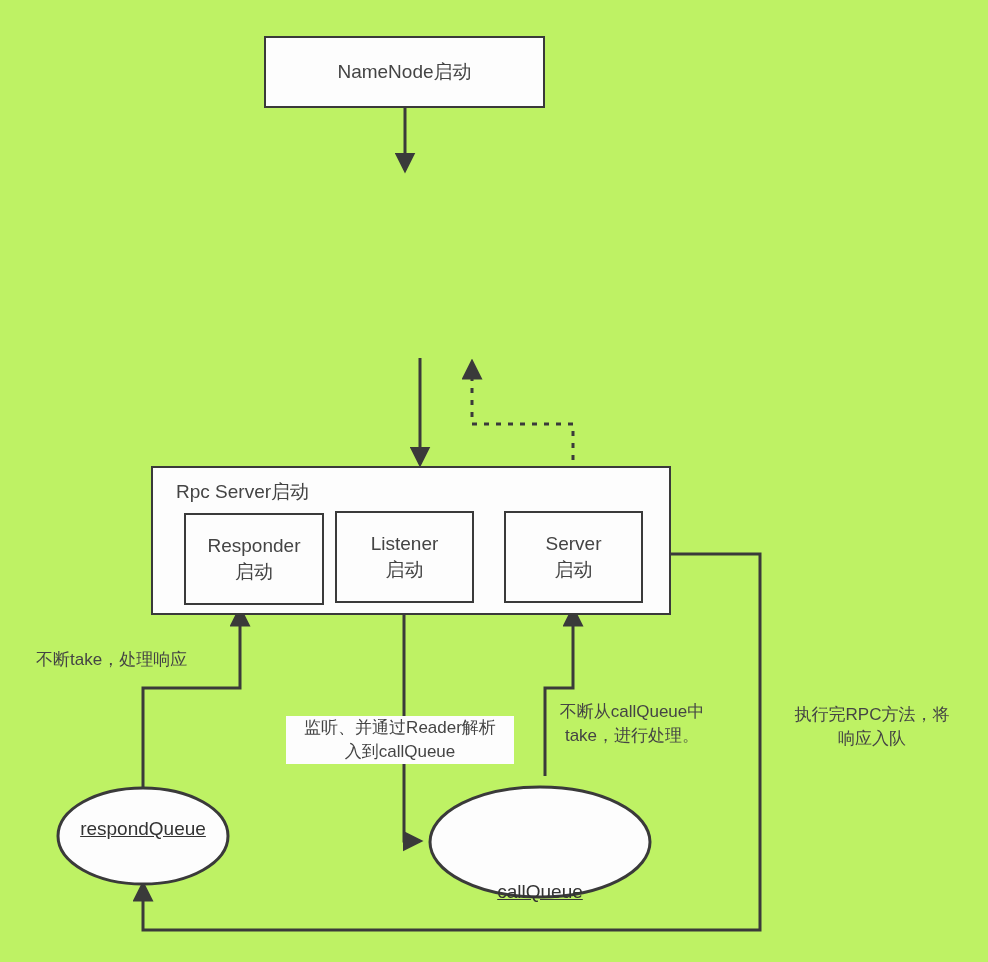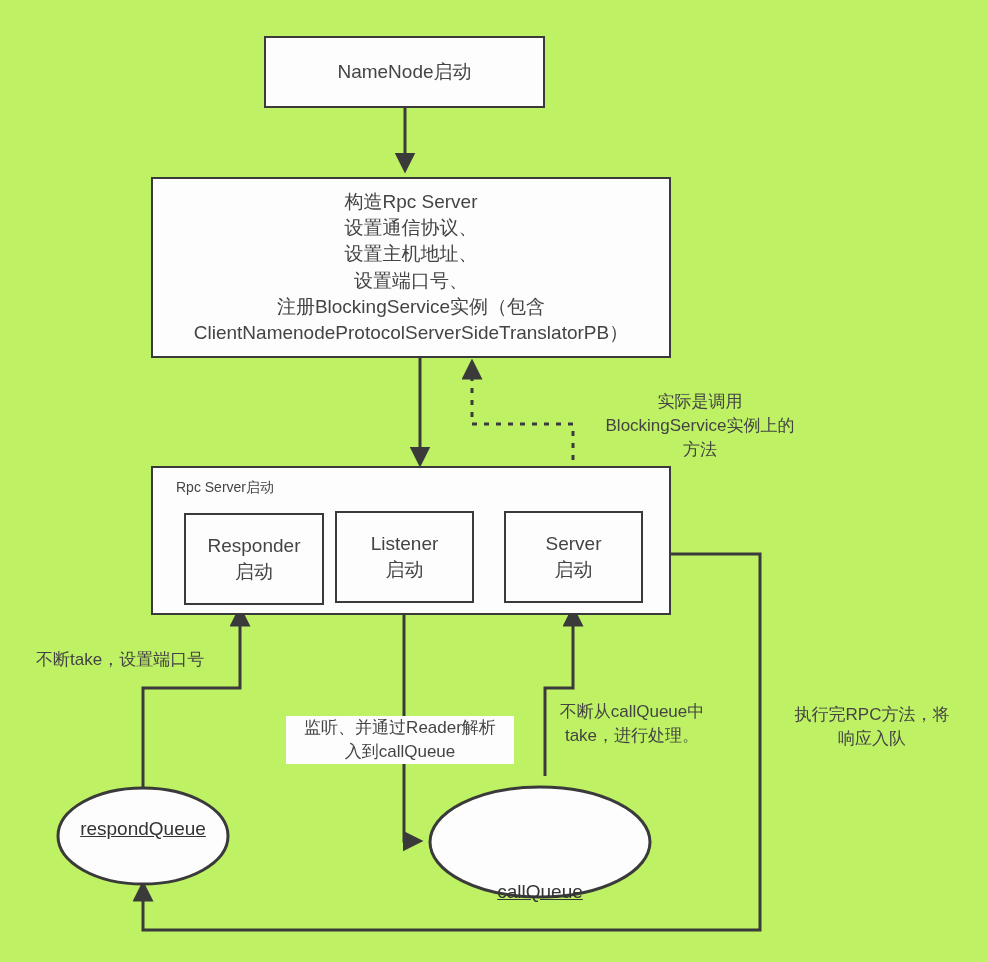--- a/index.html
+++ b/index.html
@@ -42,21 +42,21 @@
   .group-box {
     position: absolute;
     box-sizing: border-box;
     background: #fdfdfd;
     border: 2.5px solid #3a3a3a;
     z-index: 2;
   }
   .group-title {
     position: absolute;
     color: #444444;
-    font-size: 14px;
+    font-size: 19px;
     white-space: nowrap;
     z-index: 3;
   }
   .edge-label {
     position: absolute;
     color: #444444;
     font-size: 17px;
     line-height: 1.42;
     text-align: center;
     white-space: pre-line;
@@ -110,28 +110,20 @@
 
     <ellipse cx="143" cy="836" rx="85" ry="48" fill="#fdfdfd" stroke="#3a3a3a" stroke-width="3"></ellipse>
 
     <ellipse cx="540" cy="842" rx="110" ry="55" fill="#fdfdfd" stroke="#3a3a3a" stroke-width="3"></ellipse>
   </svg>
 
   <div class="node" style="left:264px; top:36px; width:281px; height:72px;">
     <span class="nodetext">NameNode启动</span>
   </div>
 
-  <div class="node" style="left:151px; top:177px; width:520px; height:181px; padding:6px 10px;">
-    <span class="nodetext">构造Rpc Server
-设置通信协议、
-设置主机地址、
-设置端口号、
-注册BlockingService实例（包含
-ClientNamenodeProtocolServerSideTranslatorPB）</span>
-  </div>
 
   <div class="group-box" style="left:151px; top:466px; width:520px; height:149px;"></div>
   <div class="group-title" style="left:176px; top:479px;">Rpc Server启动</div>
 
   <div class="node" style="left:184px; top:513px; width:140px; height:92px;">
     <span class="nodetext">Responder
 启动</span>
   </div>
 
   <div class="node" style="left:335px; top:511px; width:139px; height:92px;">
@@ -141,25 +133,22 @@
 
   <div class="node" style="left:504px; top:511px; width:139px; height:92px;">
     <span class="nodetext">Server
 启动</span>
   </div>
 
   <div class="ellipse-label" style="left:143px; top:829px;">respondQueue</div>
 
   <div class="ellipse-label" style="left:540px; top:844px;margin-top:48px;">callQueue</div>
 
-  <div class="edge-label" style="left:585px; top:390px; width:230px;">实际是调用
-BlockingService实例上的
-方法</div>
 
-  <div class="edge-label" style="left:36px; top:648px; width:190px; text-align:left;">不断take，设置端口号</div>
+  <div class="edge-label" style="left:36px; top:648px; width:190px; text-align:left;">不断take，处理响应</div>
 
   <div class="edge-label boxed" style="left:286px; top:716px; width:228px;">监听、并通过Reader解析
 入到callQueue</div>
 
   <div class="edge-label" style="left:549px; top:700px; width:166px;">不断从callQueue中
 take，进行处理。</div>
 
   <div class="edge-label" style="left:775px; top:703px; width:194px;">执行完RPC方法，将
 响应入队</div>
 

